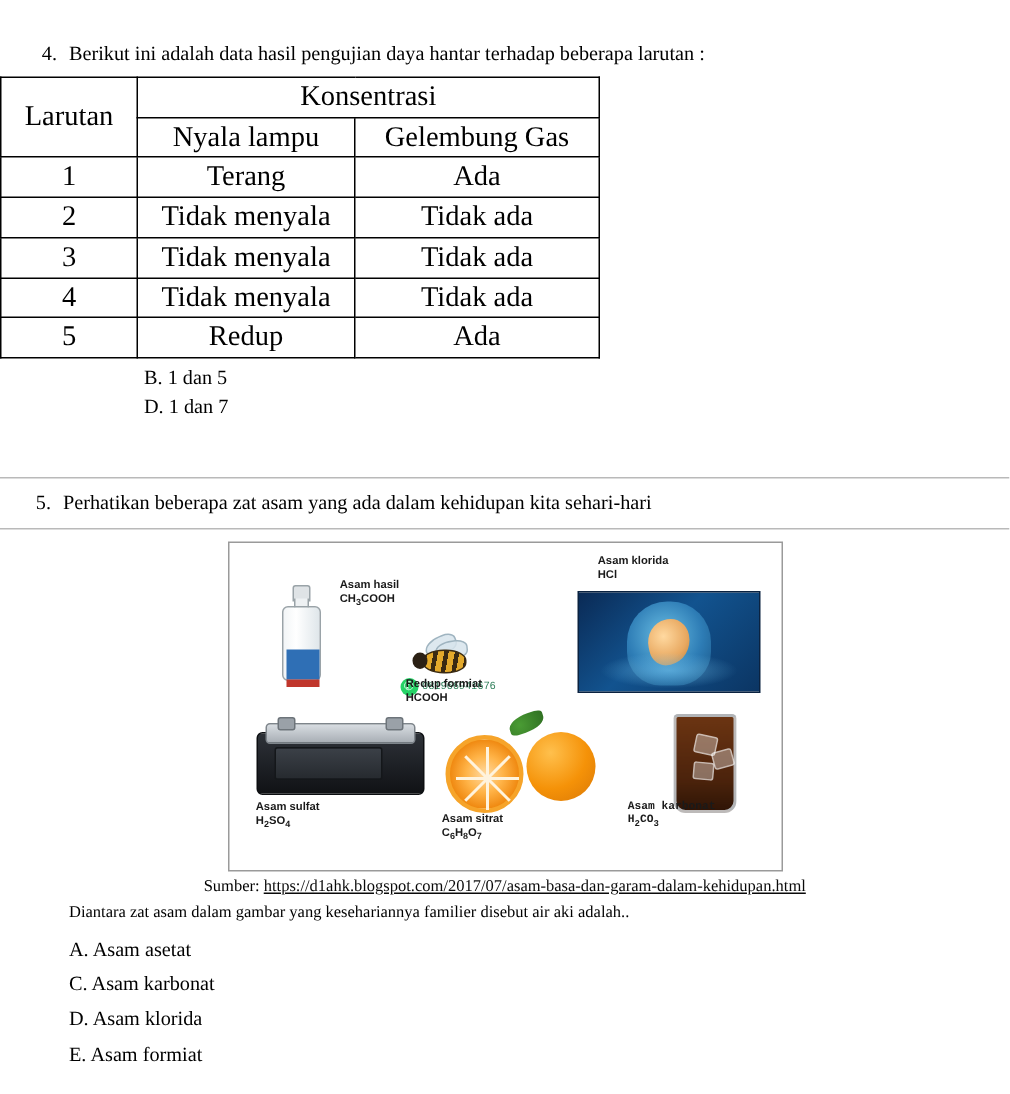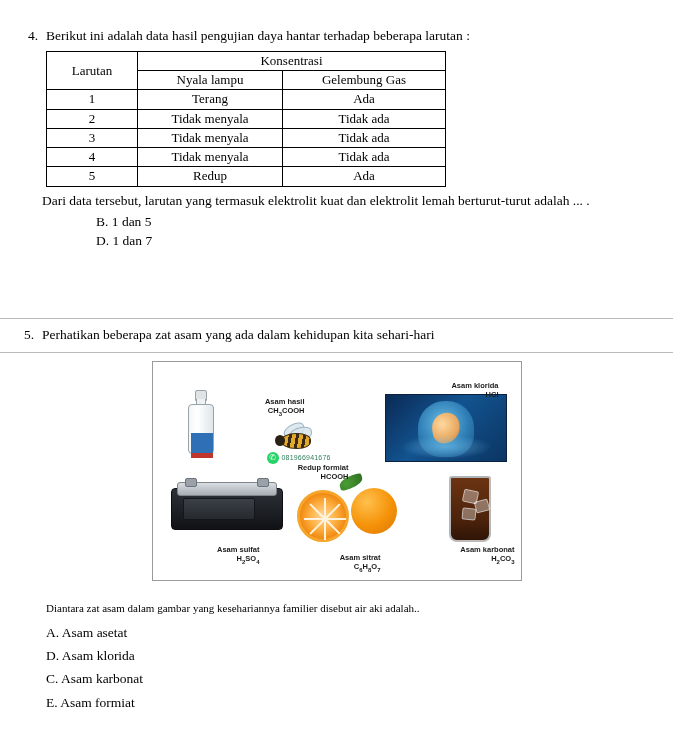--- a/index.html
+++ b/index.html
@@ -41,23 +41,22 @@
     padding-right: 8px;
     flex: none;
   }
   .q-text {
     flex: 1;
     padding-right: 18px;
   }
 
   table.data-table {
     border-collapse: collapse;
-    margin-left: 46px;
     margin-top: 6px;
-    font-size: 13px;
+    font-size: 19px;
   }
   table.data-table td, table.data-table th {
     border: 1px solid #000000;
     padding: 1px 6px;
     text-align: center;
     font-weight: normal;
     line-height: 1.25;
   }
   td.col-larutan { width: 78px; }
   td.col-nyala { width: 132px; }
@@ -115,23 +114,22 @@
     background: #ffffff;
     overflow: hidden;
   }
 
   .fig-label {
     position: absolute;
     font-family: "Liberation Sans", sans-serif;
     font-size: 7.5px;
     font-weight: bold;
     line-height: 1.15;
-    text-align: right;
+    text-align: left;
     color: #1a1a1a;
-    margin-top: 12px;
   }
   .fig-label .formula { display: block; }
   .sub { font-size: 6px; vertical-align: sub; }
 
   
   .bottle {
     position: absolute;
     left: 34px;
     top: 28px;
     width: 26px;
@@ -368,23 +366,23 @@
     font-size: 7px;
     color: #2f7f5a;
     padding-left: 3px;
     letter-spacing: 0.2px;
   }
 
   
   .lbl-asetat { left: 74px; top: 24px; width: 78px; }
   .lbl-formiat { left: 118px; top: 90px; width: 78px; }
   .lbl-klorida { right: 22px; top: 8px; width: 100px; }
-  .lbl-sulfat { left: 31px; top: 172px; width: 76px; }
+  .lbl-sulfat { left: 18px; top: 172px; width: 76px; }
   .lbl-sitrat { left: 142px; top: 180px; width: 86px; }
-  .lbl-karbonat { right: 6px; top: 172px; width: 86px; }
+  .lbl-karbonat { right: 16px; top: 172px; width: 86px; font-family: Liberation Mono, monospace; }
 
   
   .source {
     position: absolute;
     left: 0;
     top: 585px;
     width: 673px;
     text-align: center;
     font-family: "Liberation Serif", serif;
     font-size: 11px;
@@ -451,21 +449,20 @@
         <td>Tidak ada</td>
       </tr>
       <tr>
         <td>5</td>
         <td>Redup</td>
         <td>Ada</td>
       </tr>
     </tbody>
       </table>
 
-    <div class="q4-followup">Dari data tersebut, larutan yang termasuk elektrolit kuat dan elektrolit lemah berturut-turut adalah ... .</div>
 
     <div class="options">
       <div class="opt">B. 1 dan 5</div>
       <div class="opt">D. 1 dan 7</div>
     </div>
   </div>
 
   <div class="divider d1"></div>
   <div class="divider d2"></div>
 
@@ -566,23 +563,27 @@
         <span class="formula">C<span class="sub">6</span>H<span class="sub">8</span>O<span class="sub">7</span></span>
       </div>
       <div class="fig-label lbl-karbonat">
         <span>Asam karbonat</span>
         <span class="formula">H<span class="sub">2</span>CO<span class="sub">3</span></span>
       </div>
 
     </div>
   </div>
 
+  <div class="source">
+    <span>Sumber:</span>
+    <a href="#">https://d1ahk.blogspot.com/2017/07/asam-basa-dan-garam-dalam-kehidupan.html</a>
+  </div>
 
   <div class="q5-followup">Diantara zat asam dalam gambar yang kesehariannya familier disebut air aki  adalah..</div>
 
   <div class="q5-options">
     <div class="opt">A. Asam asetat</div>
+    <div class="opt">C. Asam karbonat</div>
     <div class="opt">D. Asam klorida</div>
-    <div class="opt">C. Asam karbonat</div>
     <div class="opt">E. Asam formiat</div>
   </div>
 
 </div>
 
 </body></html>

